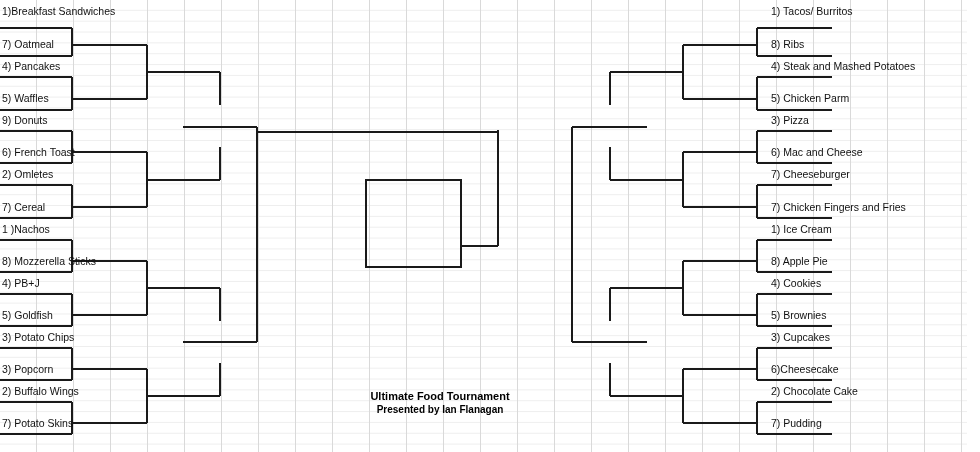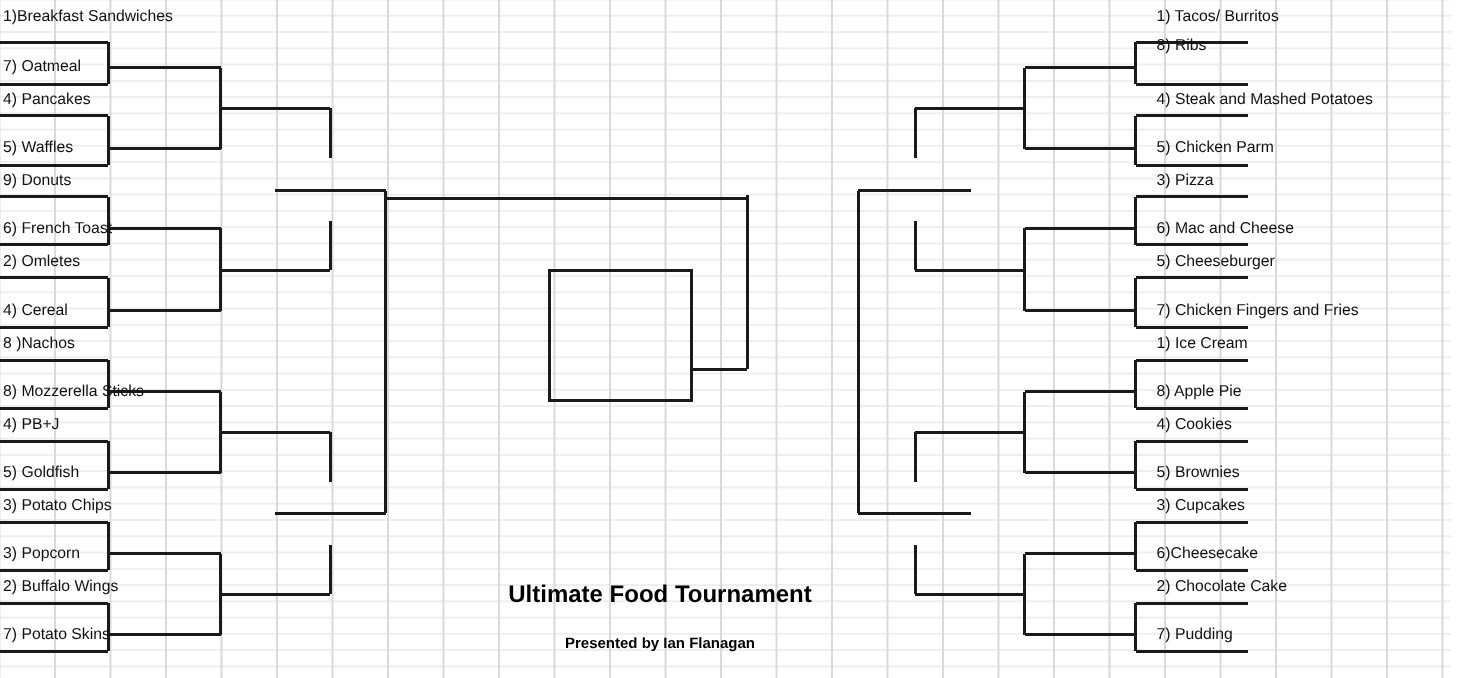--- a/index.html
+++ b/index.html
@@ -46,33 +46,33 @@
   }
   .title-block {
     position: absolute;
     left: 330px;
     top: 390px;
     width: 220px;
     text-align: center;
   }
   .title-main {
     font-family: "Liberation Sans", sans-serif;
-    font-size: 16px;
+    font-size: 11px;
     font-weight: bold;
     color: #000000;
     line-height: 13px;
     white-space: nowrap;
   }
   .title-sub {
     font-family: "Liberation Sans", sans-serif;
     font-size: 10px;
     font-weight: bold;
     color: #000000;
     line-height: 13px;
-    margin-top: 20px;
+    margin-top: 0;
     white-space: nowrap;
   }
 </style>
 </head>
 <body>
 
 <div id="sheet">
 
   <svg id="bracket-svg" viewBox="0 0 980 452" xmlns="http://www.w3.org/2000/svg" shape-rendering="crispEdges">
     <g stroke="#1a1a1a" stroke-width="2" fill="none" stroke-linecap="butt">
@@ -199,38 +199,38 @@
     </g>
   </svg>
 
   <div class="team-label left" style="top:6px">1)Breakfast Sandwiches</div>
   <div class="team-label left" style="top:39px">7) Oatmeal</div>
   <div class="team-label left" style="top:61px">4) Pancakes</div>
   <div class="team-label left" style="top:93px">5) Waffles</div>
   <div class="team-label left" style="top:115px">9) Donuts</div>
   <div class="team-label left" style="top:147px">6) French Toast</div>
   <div class="team-label left" style="top:169px">2) Omletes</div>
-  <div class="team-label left" style="top:202px">4) Cereal</div>
-
-  <div class="team-label left" style="top:224px">8 )Nachos</div>
+  <div class="team-label left" style="top:202px">7) Cereal</div>
+
+  <div class="team-label left" style="top:224px">1 )Nachos</div>
   <div class="team-label left" style="top:256px">8) Mozzerella Sticks</div>
   <div class="team-label left" style="top:278px">4) PB+J</div>
   <div class="team-label left" style="top:310px">5) Goldfish</div>
   <div class="team-label left" style="top:332px">3) Potato Chips</div>
   <div class="team-label left" style="top:364px">3) Popcorn</div>
   <div class="team-label left" style="top:386px">2) Buffalo Wings</div>
   <div class="team-label left" style="top:418px">7) Potato Skins</div>
 
   <div class="team-label right" style="top:6px">1) Tacos/ Burritos</div>
-  <div class="team-label right" style="top:25px">8) Ribs</div>
+  <div class="team-label right" style="top:39px">8) Ribs</div>
   <div class="team-label right" style="top:61px">4) Steak and Mashed Potatoes</div>
   <div class="team-label right" style="top:93px">5) Chicken Parm</div>
   <div class="team-label right" style="top:115px">3) Pizza</div>
   <div class="team-label right" style="top:147px">6) Mac and Cheese</div>
-  <div class="team-label right" style="top:169px">5) Cheeseburger</div>
+  <div class="team-label right" style="top:169px">7) Cheeseburger</div>
   <div class="team-label right" style="top:202px">7) Chicken Fingers and Fries</div>
 
   <div class="team-label right" style="top:224px">1) Ice Cream</div>
   <div class="team-label right" style="top:256px">8) Apple Pie</div>
   <div class="team-label right" style="top:278px">4) Cookies</div>
   <div class="team-label right" style="top:310px">5) Brownies</div>
   <div class="team-label right" style="top:332px">3) Cupcakes</div>
   <div class="team-label right" style="top:364px">6)Cheesecake</div>
   <div class="team-label right" style="top:386px">2) Chocolate Cake</div>
   <div class="team-label right" style="top:418px">7) Pudding</div>

